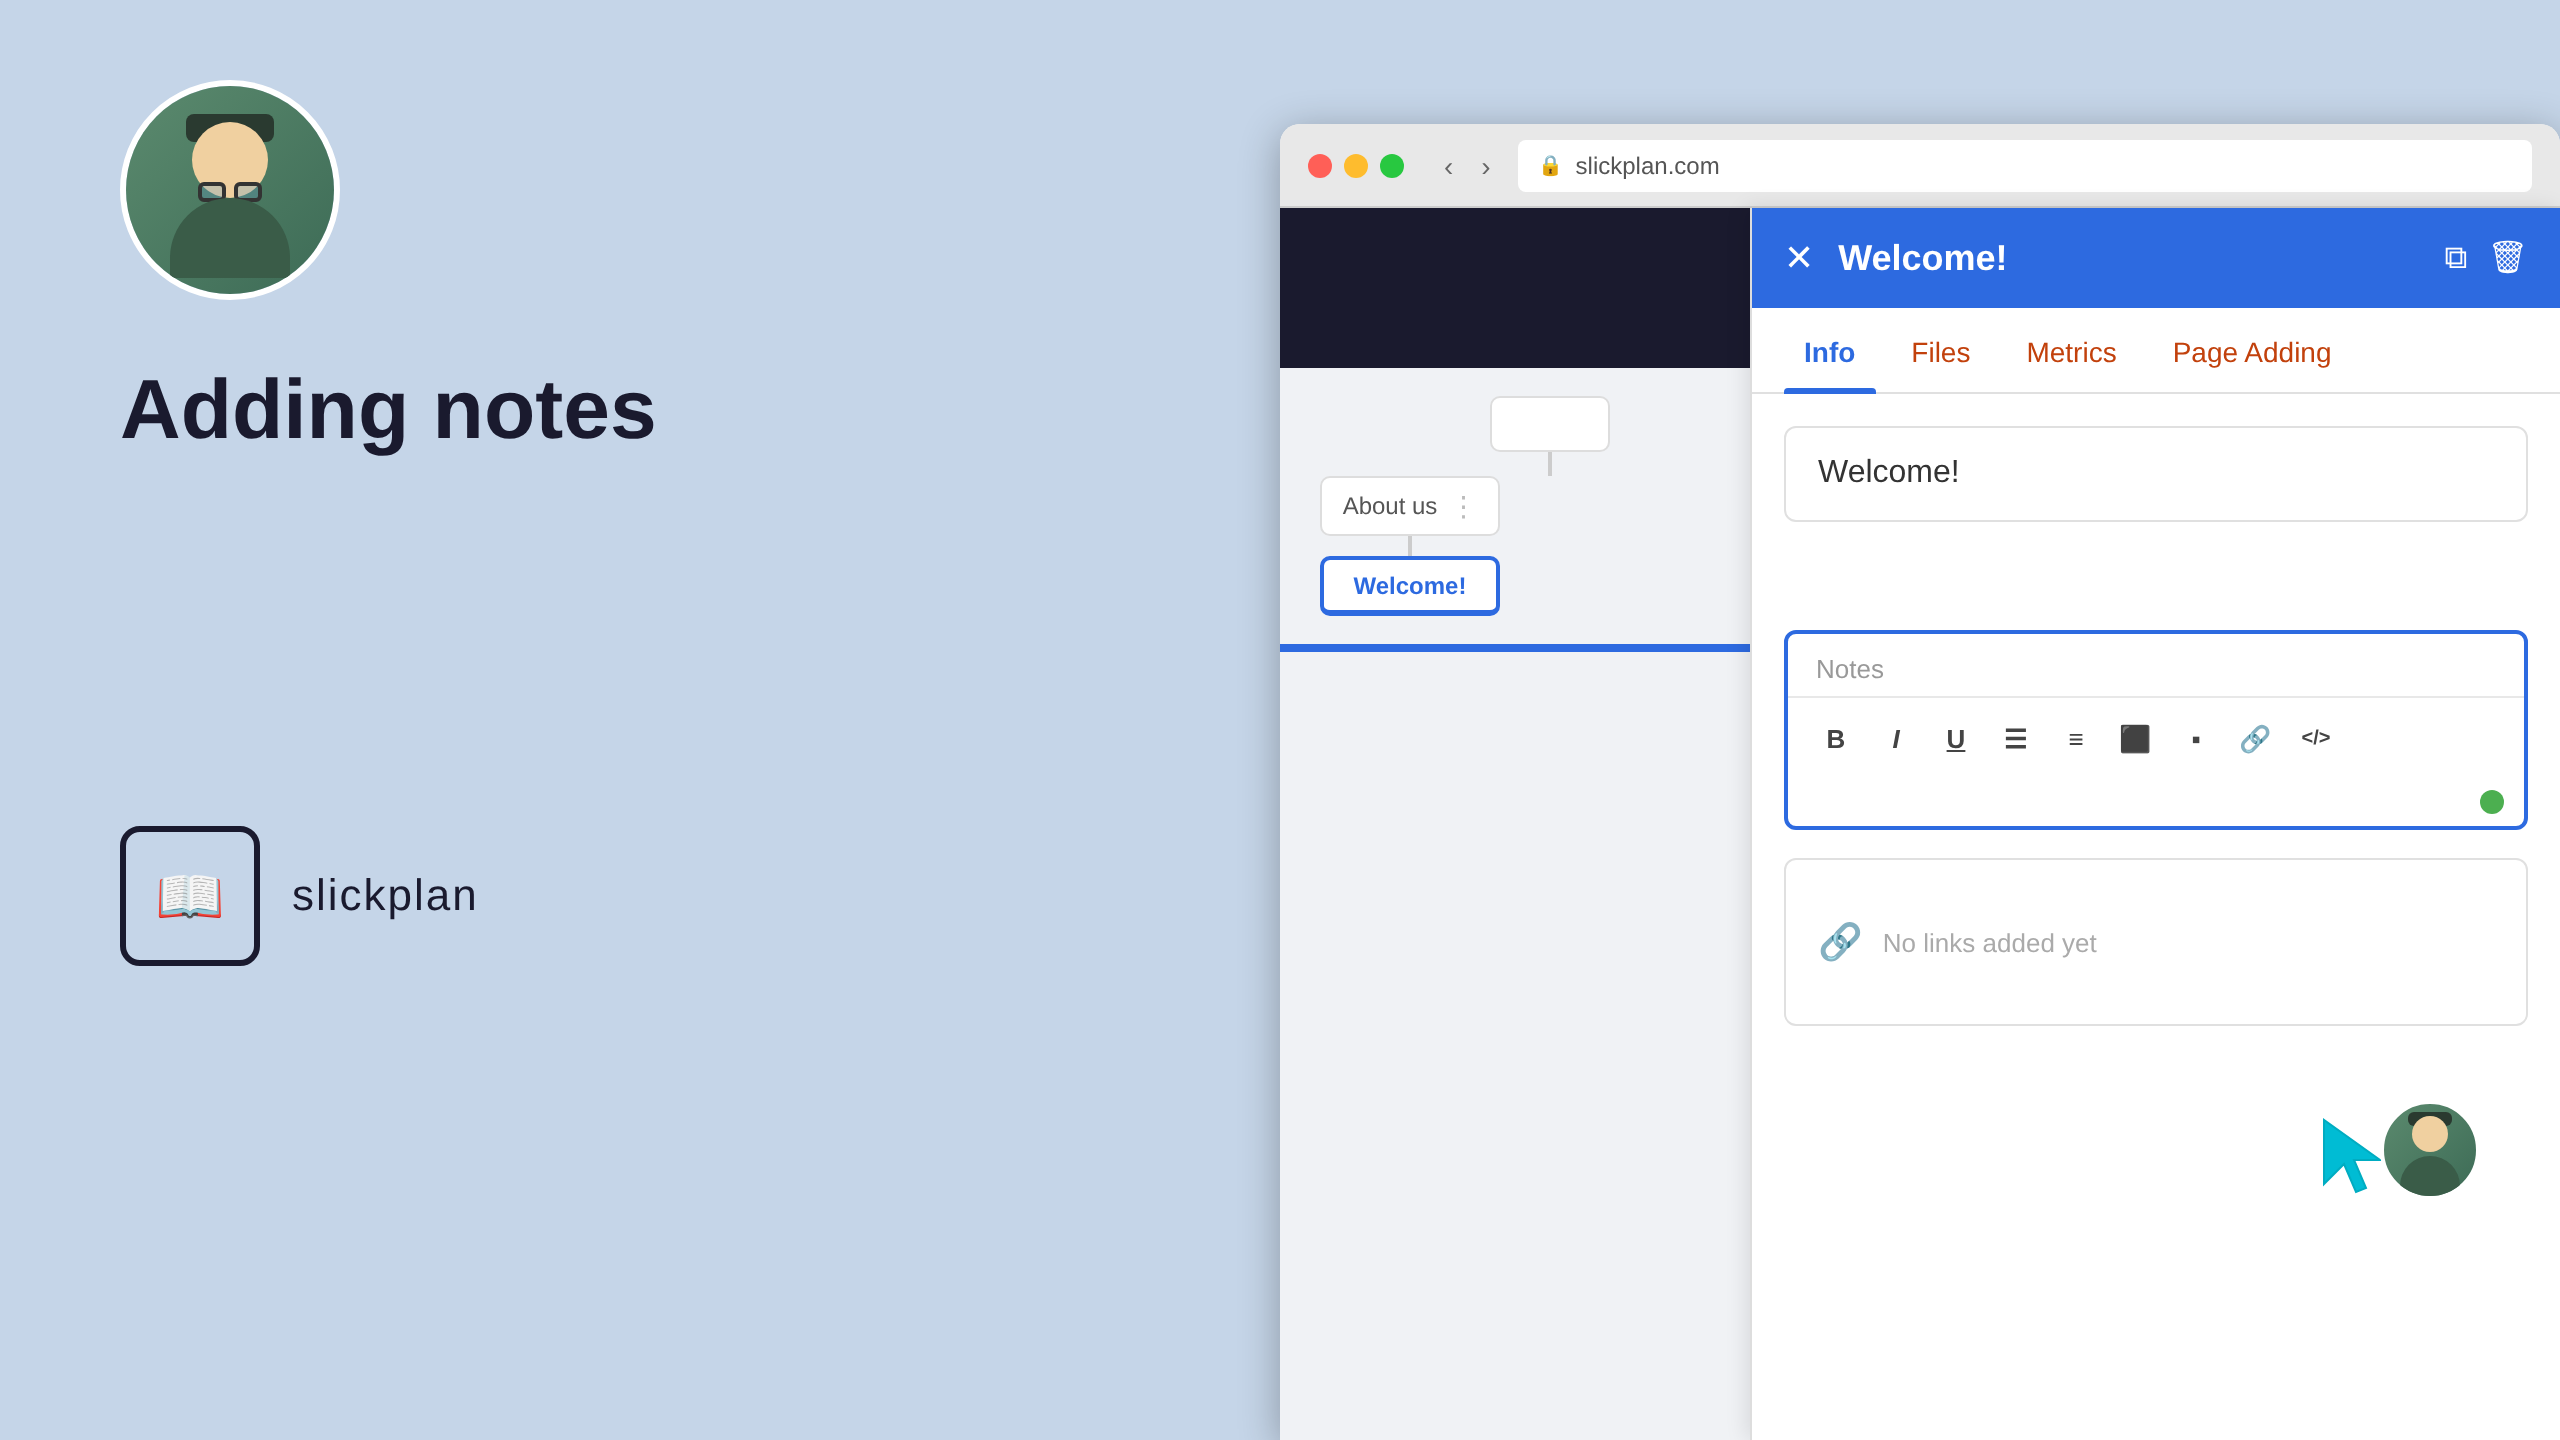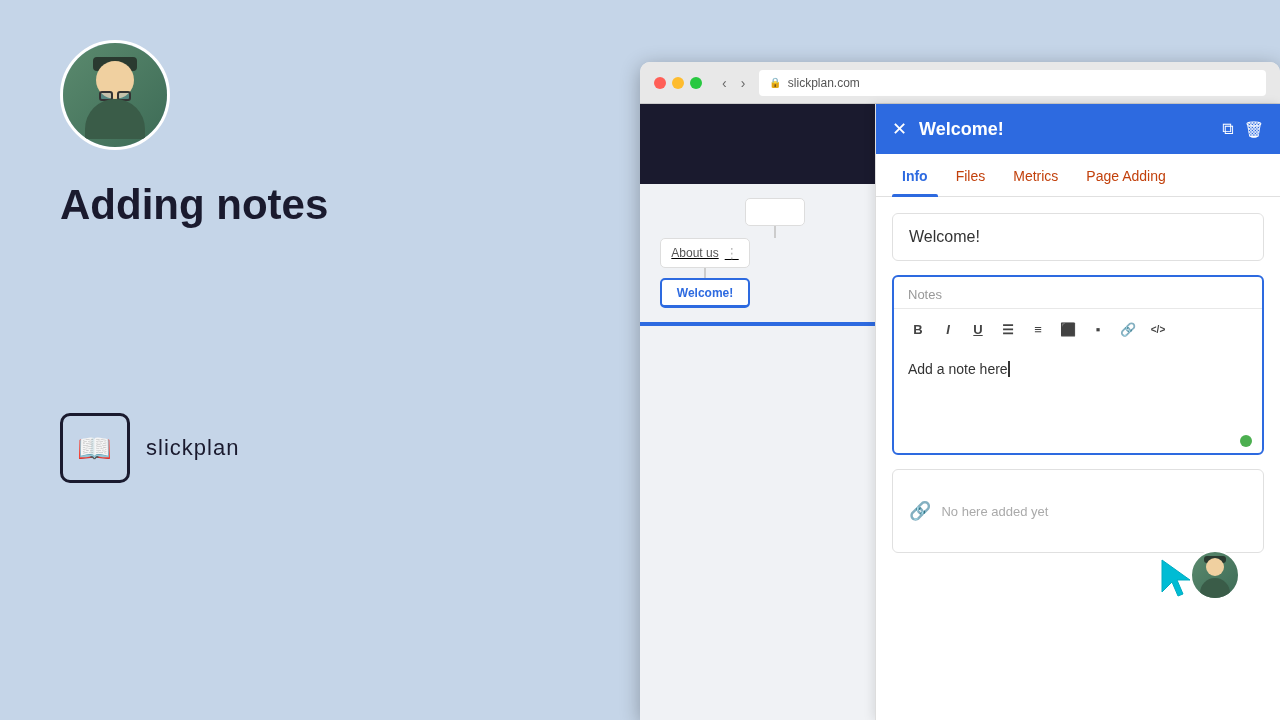--- a/index.html
+++ b/index.html
@@ -306,20 +306,21 @@
       color: #333;
       background: #fff;
       width: 100%;
     }
 
     
     .notes-editor {
       border: 2px solid #2d6ae0;
       border-radius: 6px;
       overflow: hidden;
+      margin-top: 40px;
     }
 
     .notes-label {
       padding: 10px 14px 6px;
       font-size: 13px;
       color: #999;
     }
 
     .notes-toolbar {
       display: flex;
@@ -533,21 +534,21 @@
       </div>
     </div>
 
     <div class="sitemap-area"></div>
 
     <div style="background:#f0f2f5; padding: 14px 20px; position:relative;">
 
       <div style="display:flex; flex-direction:column; align-items:flex-start; width:235px;">
         <div style="width:60px; height:28px; background:#fff; border:1px solid #ddd; border-radius:5px; margin-left:85px;"></div>
         <div style="width:2px; height:12px; background:#ccc; margin-left:114px;"></div>
-        <div style="display:flex; gap:24px;text-decoration:underline;">
+        <div style="display:flex; gap:24px;">
           <div style="width:90px; height:30px; background:#fff; border:1px solid #ddd; border-radius:5px; display:flex; align-items:center; justify-content:center; font-size:12px; color:#555;">
             <span>About us</span>
             <span style="margin-left:6px; color:#bbb; font-size:14px;">⋮</span>
           </div>
           <div style="width:2px; height:30px; background:transparent;"></div>
         </div>
         <div style="width:2px; height:10px; background:#ccc; margin-left:44px;"></div>
         <div style="width:90px; height:30px; background:#fff; border:2px solid #2d6ae0; border-bottom:3px solid #2d6ae0; border-radius:5px; display:flex; align-items:center; justify-content:center; font-size:12px; color:#2d6ae0; font-weight:600;">
           <span>Welcome!</span>
         </div>
@@ -584,33 +585,30 @@
             <button class="toolbar-btn" style="font-weight:900;">B</button>
             <button class="toolbar-btn" style="font-style:italic;">I</button>
             <button class="toolbar-btn" style="text-decoration:underline;">U</button>
             <button class="toolbar-btn">☰</button>
             <button class="toolbar-btn">≡</button>
             <button class="toolbar-btn">⬛</button>
             <button class="toolbar-btn">▪</button>
             <button class="toolbar-btn">🔗</button>
             <button class="toolbar-btn" style="font-size:10px;">&lt;/&gt;</button>
           </div>
-          <div class="notes-body">
-            <span>Add a note here</span><span class="cursor-indicator"></span>
-          </div>
           <div class="notes-footer">
             <div></div>
             <div class="green-dot"></div>
           </div>
         </div>
 
         <div class="links-section">
           <div class="links-empty">
             <span class="link-icon">🔗</span>
-            <span>No here added yet</span>
+            <span>No links added yet</span>
           </div>
         </div>
 
       </div>
     </div>
 
     <div class="cursor-area">
       <div style="display:flex; align-items:flex-end; gap:0;">
         <div style="display:flex; align-items:flex-end;">
           <div style="

